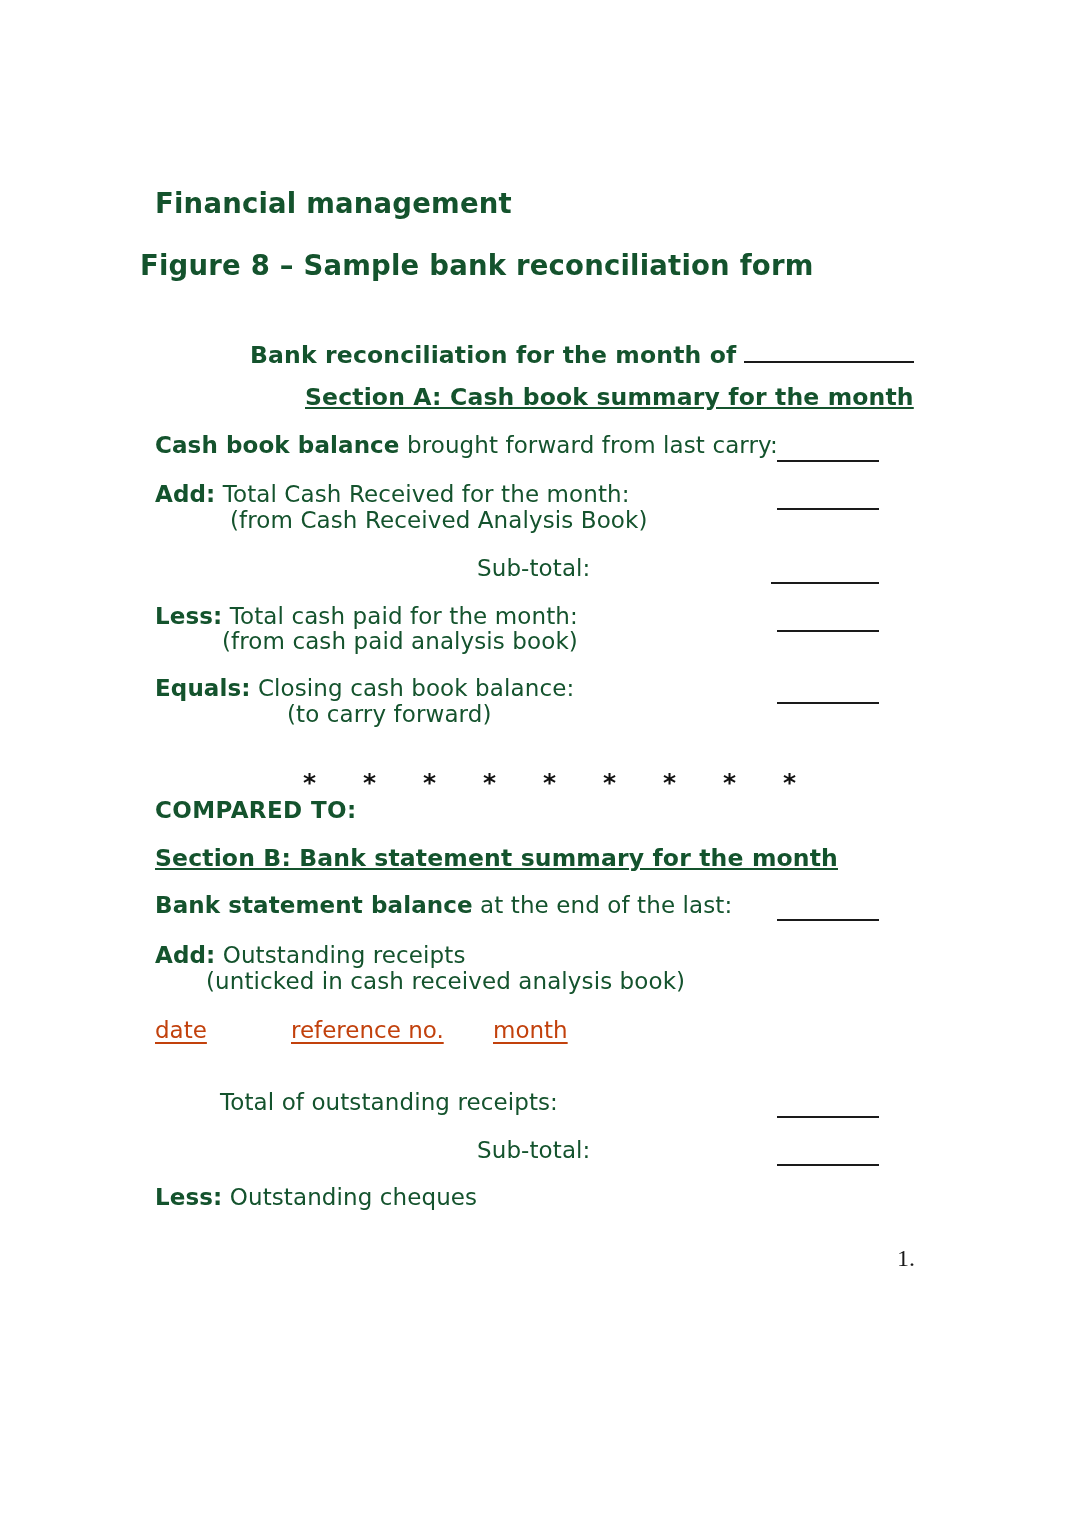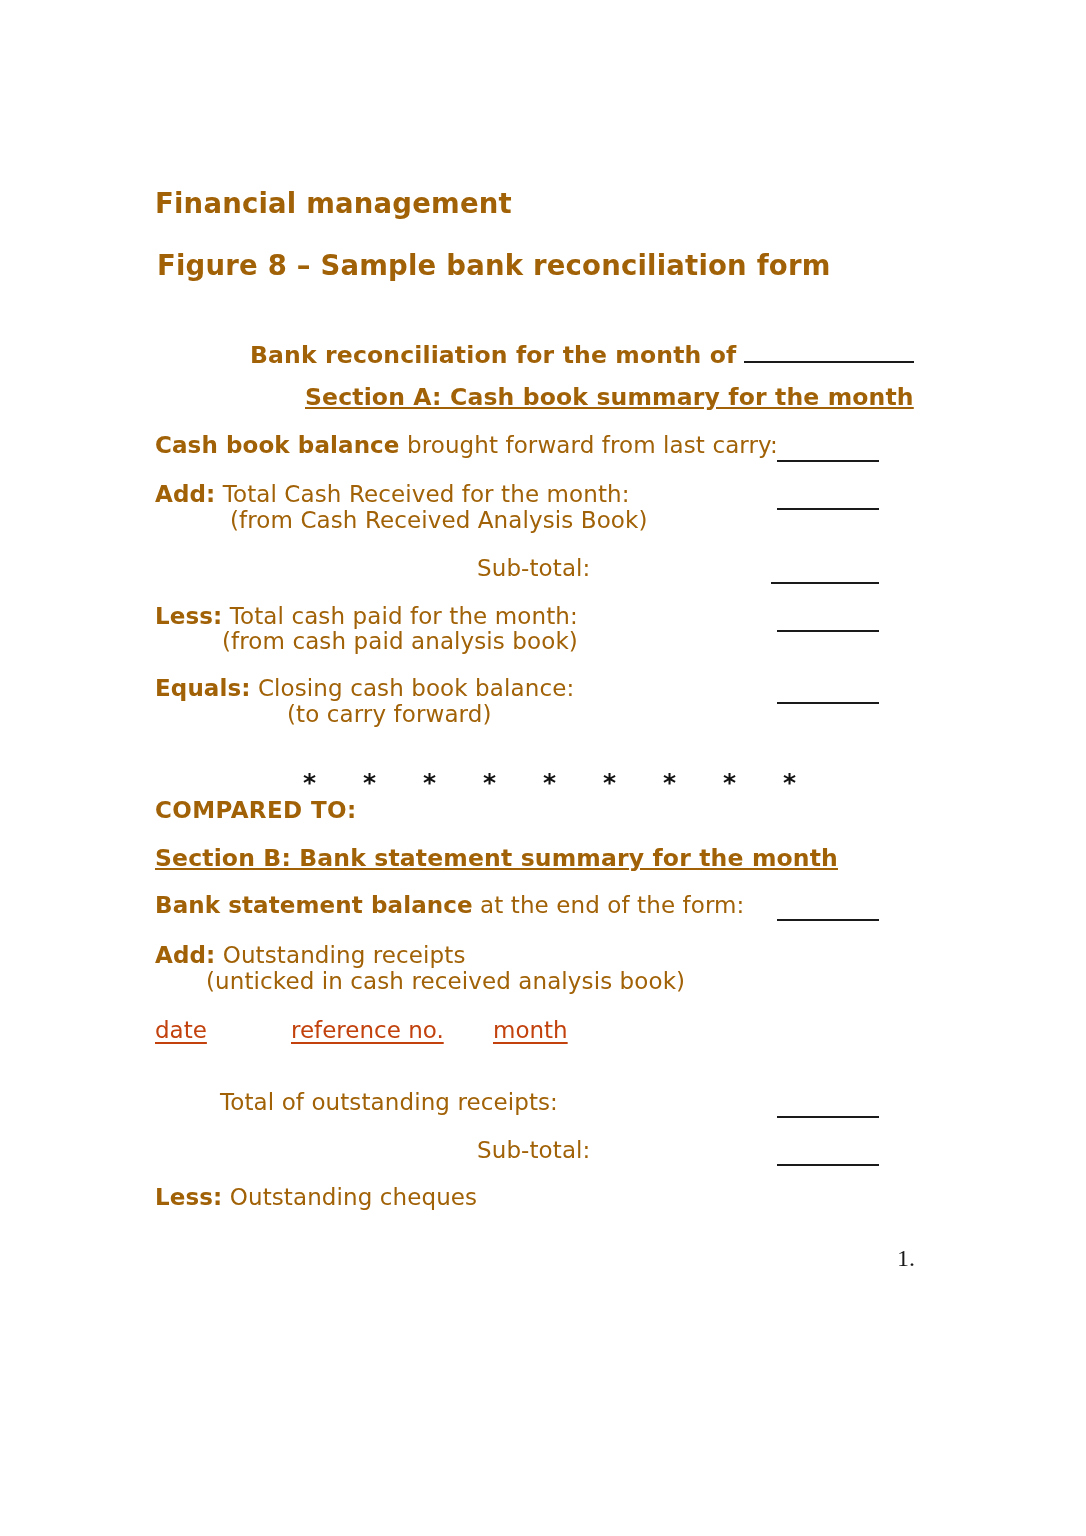--- a/index.html
+++ b/index.html
@@ -21,21 +21,21 @@
     inset: 0;
     background: #ffffff;
   }
 
   
   .t {
     position: absolute;
     white-space: pre;
     font-size: 23px;
     line-height: 1.0;
-    color: #a16207;
+    color: #14532d;
     letter-spacing: 0.1px;
   }
 
   
   .doc-title {
     font-size: 27.5px;
     font-weight: bold;
     letter-spacing: 0.2px;
   }
   .fig-title {
@@ -116,21 +116,21 @@
     color: #1a1a1a;
   }
 </style>
 </head>
 <body>
 
 <div class="page">
 
   <div class="t doc-title" style="left:155px; top:190px;">Financial management</div>
 
-  <div class="t fig-title" style="left:157px; top:252px;">Figure 8 – Sample bank reconciliation form</div>
+  <div class="t fig-title" style="left:140px; top:252px;">Figure 8 – Sample bank reconciliation form</div>
 
   <div class="t center-head" style="left:250px; top:339px;"><span>Bank reconciliation for the month of</span><span class="blank-inline" style="width:170px; margin-left:8px;"></span></div>
 
   <div class="t sec-head" style="left:305px; top:386px;">Section A: Cash book summary for the month</div>
 
   <div class="t" style="left:155px; top:434px;"><span class="lbl-bold">Cash book balance</span><span> brought forward from last carry:</span></div>
   <div class="blank" style="left:777px; top:460px; width:102px;"></div>
 
   <div class="t" style="left:155px; top:483px;"><span class="lbl-bold">Add:</span><span> Total Cash Received for the month:</span></div>
   <div class="blank" style="left:777px; top:508px; width:102px;"></div>
@@ -159,21 +159,21 @@
       <span class="aster">*</span>
       <span class="aster">*</span>
       <span class="aster">*</span>
       <span class="aster">*</span>
     </div>
 
   <div class="t compared" style="left:155px; top:799px;">COMPARED TO:</div>
 
   <div class="t sec-head" style="left:155px; top:847px;">Section B: Bank statement summary for the month</div>
 
-  <div class="t" style="left:155px; top:894px;"><span class="lbl-bold">Bank statement balance</span><span> at the end of the form:</span></div>
+  <div class="t" style="left:155px; top:894px;"><span class="lbl-bold">Bank statement balance</span><span> at the end of the last:</span></div>
   <div class="blank" style="left:777px; top:919px; width:102px;"></div>
 
   <div class="t" style="left:155px; top:944px;"><span class="lbl-bold">Add:</span><span> Outstanding receipts</span></div>
 
   <div class="t" style="left:206px; top:970px;">(unticked in cash received analysis book)</div>
 
   <div class="col-head" style="left:155px; top:1017px;">date</div>
   <div class="col-head" style="left:291px; top:1017px;">reference no.</div>
   <div class="col-head" style="left:493px; top:1017px;">month</div>
 

